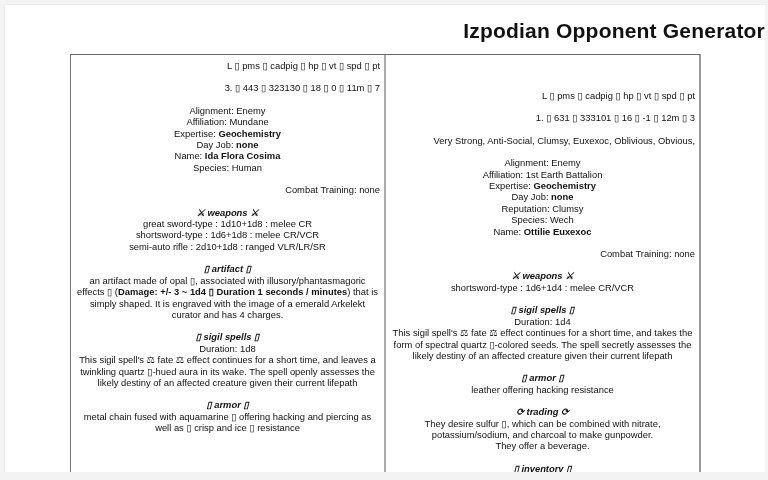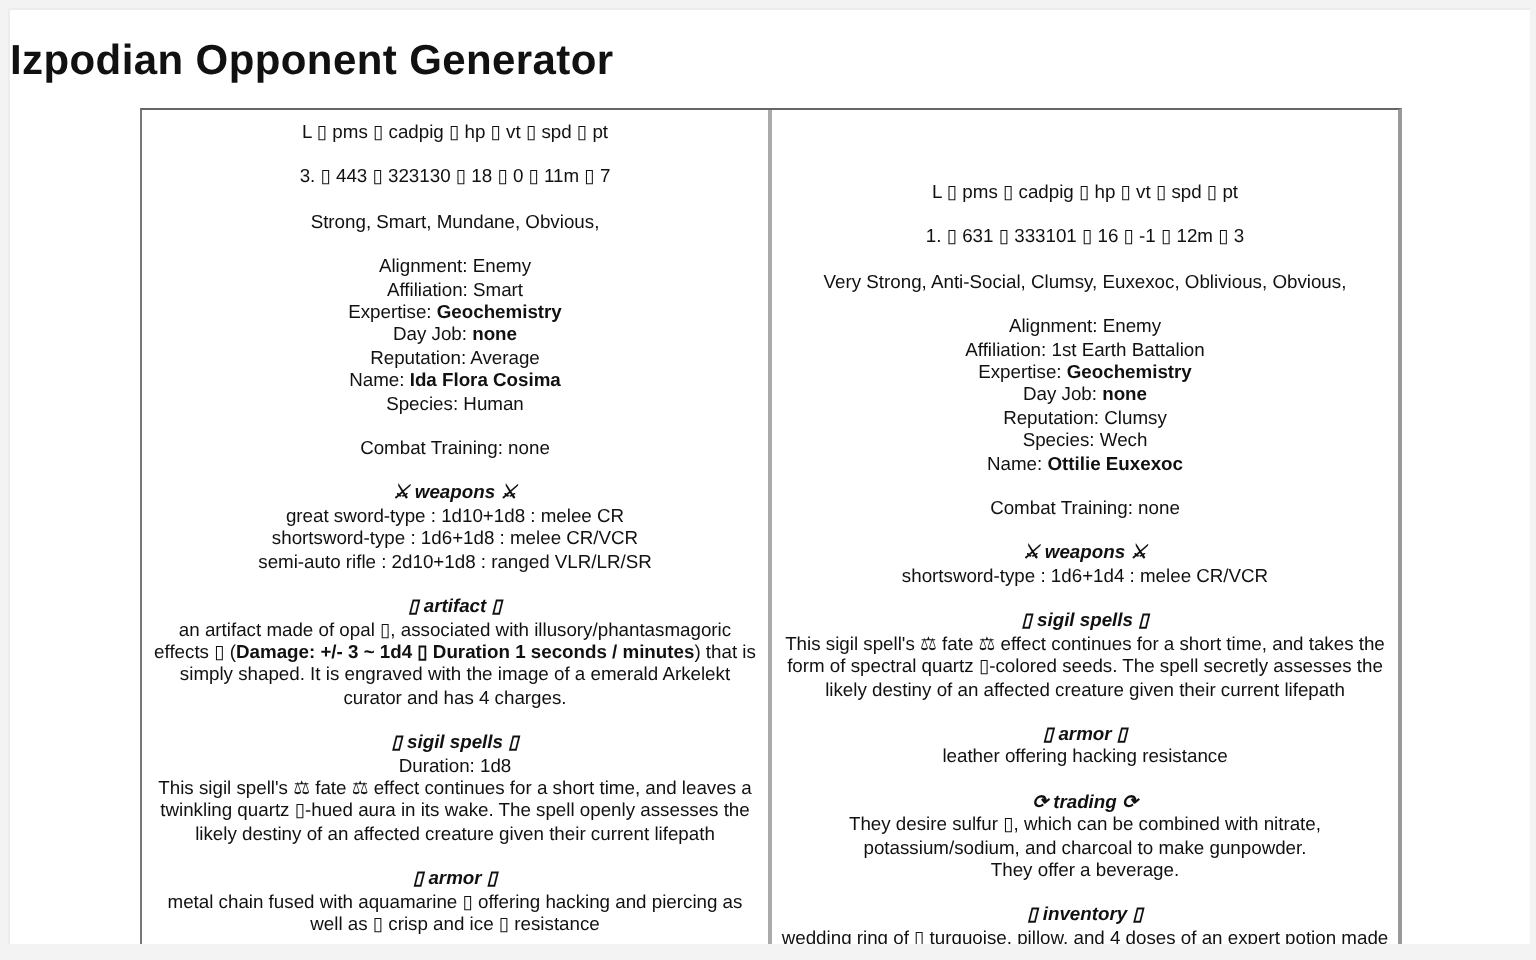--- a/index.html
+++ b/index.html
@@ -10,61 +10,59 @@
       color: #111;
       position: relative;
     }
     .page {
       position: absolute; left: 4px; top: 4px; width: 760px; height: 472px;
       background: #ffffff; overflow: hidden;
       border-left: 1px solid #ececec; border-top: 1px solid #ececec;
     }
     .title {
       position: absolute; left: 0; top: 14px; width: 760px;
-      text-align: left; font-weight: bold; font-size: 21px;
+      text-align: right; font-weight: bold; font-size: 21px;
       letter-spacing: 0.2px;
     }
     .table {
       position: absolute; left: 65px; top: 49px; width: 628px; height: 440px;
       border-top: 1px solid #666; border-left: 1px solid #777; border-right: 2px solid #999;
       display: flex;
     }
     .col {
       width: 313px; text-align: center; font-size: 9.4px; line-height: 11.4px;
       padding: 5px 4px 0 4px; box-sizing: border-box;
     }
     .col + .col { border-left: 2px solid #aaa; width: 315px; }
     .col.right { padding-top: 35px; }
-    p { margin: 0 0 11px 0; }
+    p { margin: 0 0 11px 0; text-align: right; }
     .blk { margin-bottom: 11px; }
     .line { display: block; }
     b { font-weight: bold; }
     .hdr { font-weight: bold; font-style: italic; }
     .bottom-bar {
       position: absolute; left: 0; top: 472px; width: 768px; height: 8px; background: #f3f3f3;
     }
   </style>
 </head>
 <body>
 
 <div class="page">
   <div class="title">Izpodian Opponent Generator</div>
 
   <div class="table">
 
     <div class="col">
       <p>L ▯ pms ▯ cadpig ▯ hp ▯ vt ▯ spd ▯ pt</p>
       <p>3. ▯ 443 ▯ 323130 ▯ 18 ▯ 0 ▯ 11m ▯ 7</p>
-      <p>Strong, Smart, Mundane, Obvious,</p>
       <div class="blk">
         <span class="line"><span>Alignment:</span> <span>Enemy</span></span>
-        <span class="line"><span>Affiliation:</span> <span>Smart</span></span>
+        <span class="line"><span>Affiliation:</span> <span>Mundane</span></span>
         <span class="line"><span>Expertise:</span> <b>Geochemistry</b></span>
         <span class="line"><span>Day Job:</span> <b>none</b></span>
-        <span class="line"><span>Reputation:</span> <span>Average</span></span>
         <span class="line"><span>Name:</span> <b>Ida Flora Cosima</b></span>
         <span class="line"><span>Species:</span> <span>Human</span></span>
       </div>
       <p>Combat Training: none</p>
       <div class="blk">
         <span class="line hdr">⚔ weapons ⚔</span>
         <span class="line">great sword-type : 1d10+1d8 : melee CR</span>
         <span class="line">shortsword-type : 1d6+1d8 : melee CR/VCR</span>
         <span class="line">semi-auto rifle : 2d10+1d8 : ranged VLR/LR/SR</span>
       </div>
@@ -97,20 +95,21 @@
         <span class="line"><span>Species:</span> <span>Wech</span></span>
         <span class="line"><span>Name:</span> <b>Ottilie Euxexoc</b></span>
       </div>
       <p>Combat Training: none</p>
       <div class="blk">
         <span class="line hdr">⚔ weapons ⚔</span>
         <span class="line">shortsword-type : 1d6+1d4 : melee CR/VCR</span>
       </div>
       <div class="blk">
         <span class="line hdr">▯ sigil spells ▯</span>
+        <span class="line">Duration: 1d4</span>
         <span class="line">This sigil spell's ⚖ fate ⚖ effect continues for a short time, and takes the form of spectral quartz ▯-colored seeds. The spell secretly assesses the likely destiny of an affected creature given their current lifepath</span>
       </div>
       <div class="blk">
         <span class="line hdr">▯ armor ▯</span>
         <span class="line">leather offering hacking resistance</span>
       </div>
       <div class="blk">
         <span class="line hdr">⟳ trading ⟳</span>
         <span class="line">They desire sulfur ▯, which can be combined with nitrate,</span>
         <span class="line">potassium/sodium, and charcoal to make gunpowder.</span>

